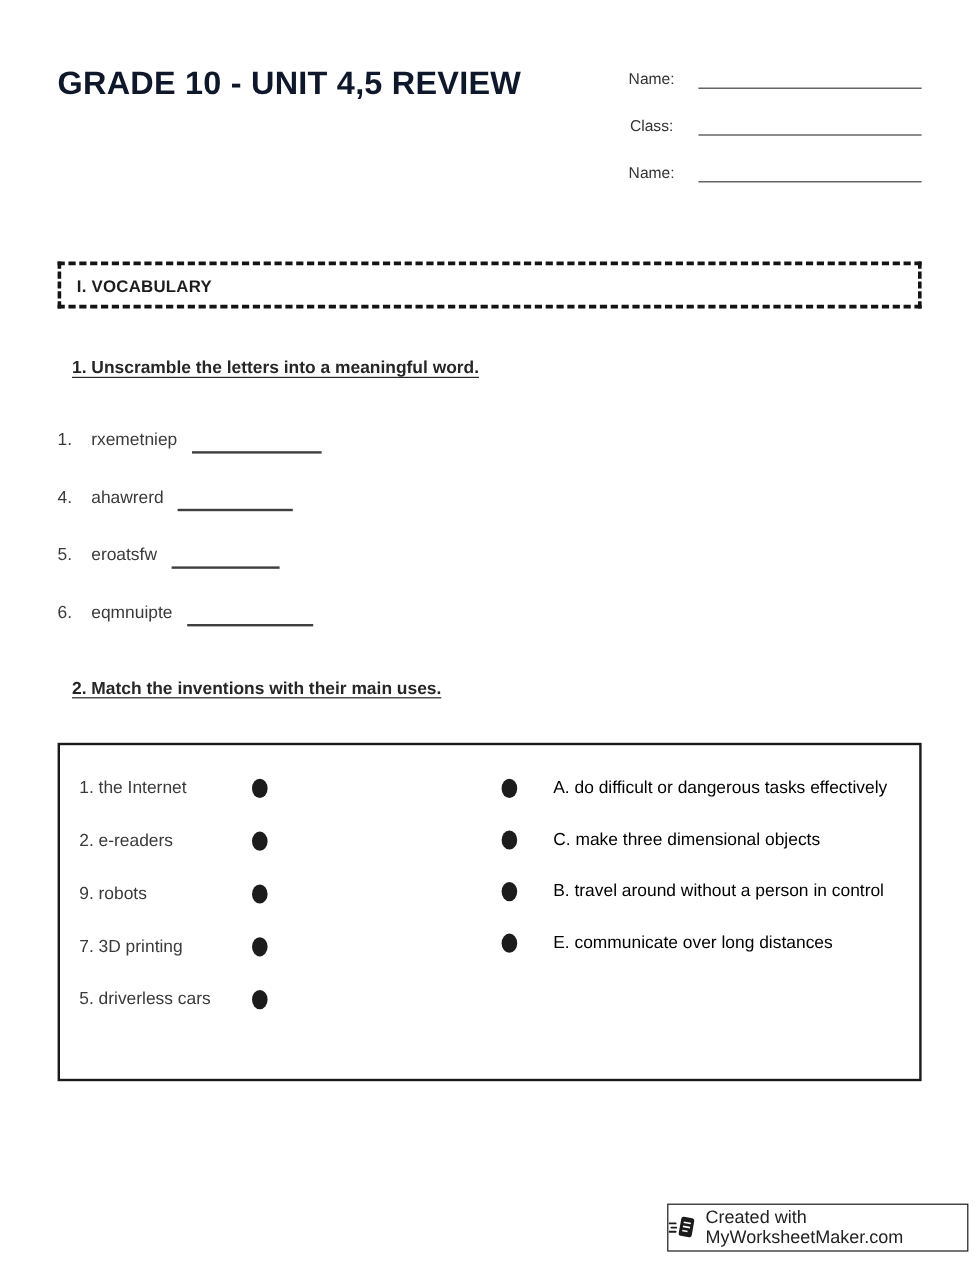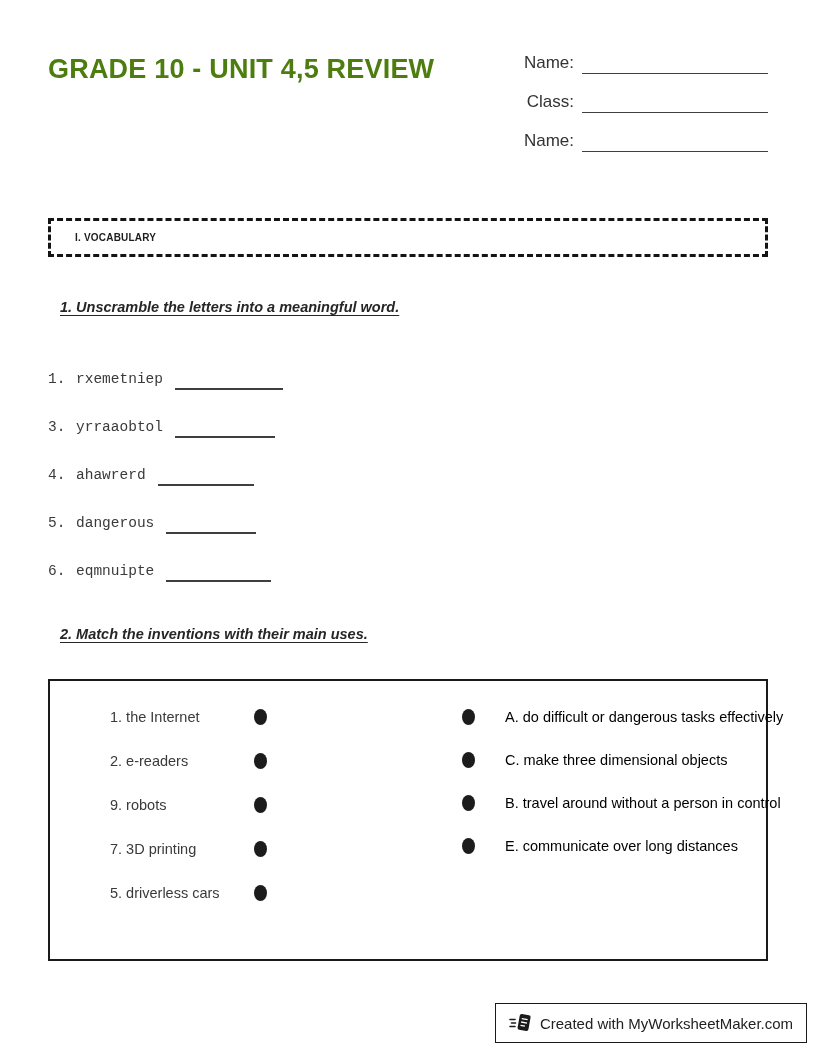--- a/index.html
+++ b/index.html
@@ -9,69 +9,69 @@
     font-family: "Liberation Sans", "DejaVu Sans", sans-serif;
     color: #3d3d3d;
     position: relative;
     overflow: hidden;
   }
   .page { padding: 52px 48px 0 48px; }
 
   
   .header { display: flex; justify-content: space-between; align-items: flex-start; }
   .title {
-    font-size: 27px; font-weight: 700; color: #4d7c0f;
+    font-size: 27px; font-weight: 700; color: #0f172a;
     letter-spacing: 0.2px; padding-top: 2px;
   }
   .id-fields { width: 256px; }
   .id-row { display: flex; align-items: flex-end; margin-bottom: 17px; height: 22px; }
   .id-label {
-    width: 62px; text-align: right; font-size: 17px; color: #333333;
+    width: 62px; text-align: center; font-size: 13px; color: #333333;
     flex: 0 0 62px; padding-bottom: 1px;
   }
   .id-line { flex: 1; border-bottom: 1.5px solid #3f3f3f; height: 20px; margin-left: 8px; }
 
   
   .section-banner {
     margin-top: 49px;
     border: 3px dashed #141414;
     height: 39px;
     display: flex; align-items: center;
     padding-left: 13px;
   }
-  .section-banner span { font-size: 10px; font-weight: 700; color: #1d1d1d; letter-spacing: 0.2px; margin-left: 11px; }
+  .section-banner span { font-size: 14px; font-weight: 700; color: #1d1d1d; letter-spacing: 0.2px; }
 
   
   .ex-heading {
     margin: 42px 0 0 12px;
-    font-size: 14.5px; font-weight: 700; font-style: italic;
+    font-size: 14.5px; font-weight: 700; 
     color: #262626; text-decoration: underline;
     text-underline-offset: 3px;
   }
   .ex-heading.second { }
 
   
-  .unscramble { margin-top: 56px; font-family: Liberation Mono, monospace; }
+  .unscramble { margin-top: 44px; }
   .u-item { height: 21px; margin-bottom: 27px; font-size: 14.5px; color: #3a3a3a; }
   .u-num { display: inline-block; width: 28px; }
   .u-word { }
   .u-blank {
     display: inline-block; height: 16px; margin-left: 12px;
     border-bottom: 2px solid #3f3f3f; vertical-align: -7px;
   }
 
   
   .match-box {
     margin-top: 37px;
     border: 2px solid #1a1a1a;
     height: 282px;
     display: flex;
     padding: 26px 16px 0 16px;
   }
-  .m-left { width: 352px; flex: 0 0 352px; margin-left: 44px; }
+  .m-left { width: 352px; flex: 0 0 352px; }
   .m-left .m-row { display: flex; align-items: flex-start; margin-bottom: 23px; min-height: 21px; }
   .m-label {
     width: 110px; flex: 0 0 110px;
     font-size: 14.5px; color: #3a3a3a; line-height: 20px;
     padding-left: 17px; text-indent: -17px;
   }
   .dot {
     width: 13px; height: 16px; border-radius: 50%;
     background: #1c1c1c; flex: 0 0 13px; margin-top: 2px;
   }
@@ -81,21 +81,21 @@
   .m-use {
     font-size: 14.5px; color: #000000; line-height: 21px;
     width: 285px; margin-left: 30px;
     padding-left: 19px; text-indent: -19px;
   }
 
   
   .footer-credit {
     position: absolute; right: 9px; bottom: 13px;
     border: 1.5px solid #1a1a1a;
-    width: 312px; height: 40px;
+    width: 251px; height: 40px;
     display: flex; align-items: center; justify-content: center;
     background: #ffffff;
   }
   .footer-credit .logo { margin-right: 7px; flex: 0 0 auto; display: flex; }
   .footer-credit span { font-size: 15px; color: #222222; }
 </style>
 </head>
 <body>
 
 <div class="page">
@@ -122,27 +122,24 @@
     <span>I. VOCABULARY</span>
   </div>
 
   <div class="ex-heading">1. Unscramble the letters into a meaningful word.</div>
 
   <div class="unscramble">
     <div class="u-item">
       <span class="u-num">1.</span><span class="u-word">rxemetniep</span><span class="u-blank" style="width:108px"></span>
     </div>
     <div class="u-item">
-      <span class="u-num">3.</span><span class="u-word">yrraaobtol</span><span class="u-blank" style="width:100px"></span>
-    </div>
-    <div class="u-item">
       <span class="u-num">4.</span><span class="u-word">ahawrerd</span><span class="u-blank" style="width:96px"></span>
     </div>
     <div class="u-item">
-      <span class="u-num">5.</span><span class="u-word">dangerous</span><span class="u-blank" style="width:90px"></span>
+      <span class="u-num">5.</span><span class="u-word">eroatsfw</span><span class="u-blank" style="width:90px"></span>
     </div>
     <div class="u-item">
       <span class="u-num">6.</span><span class="u-word">eqmnuipte</span><span class="u-blank" style="width:105px"></span>
     </div>
   </div>
 
   <div class="ex-heading second">2. Match the inventions with their main uses.</div>
 
   <div class="match-box">
     <div class="m-left">

